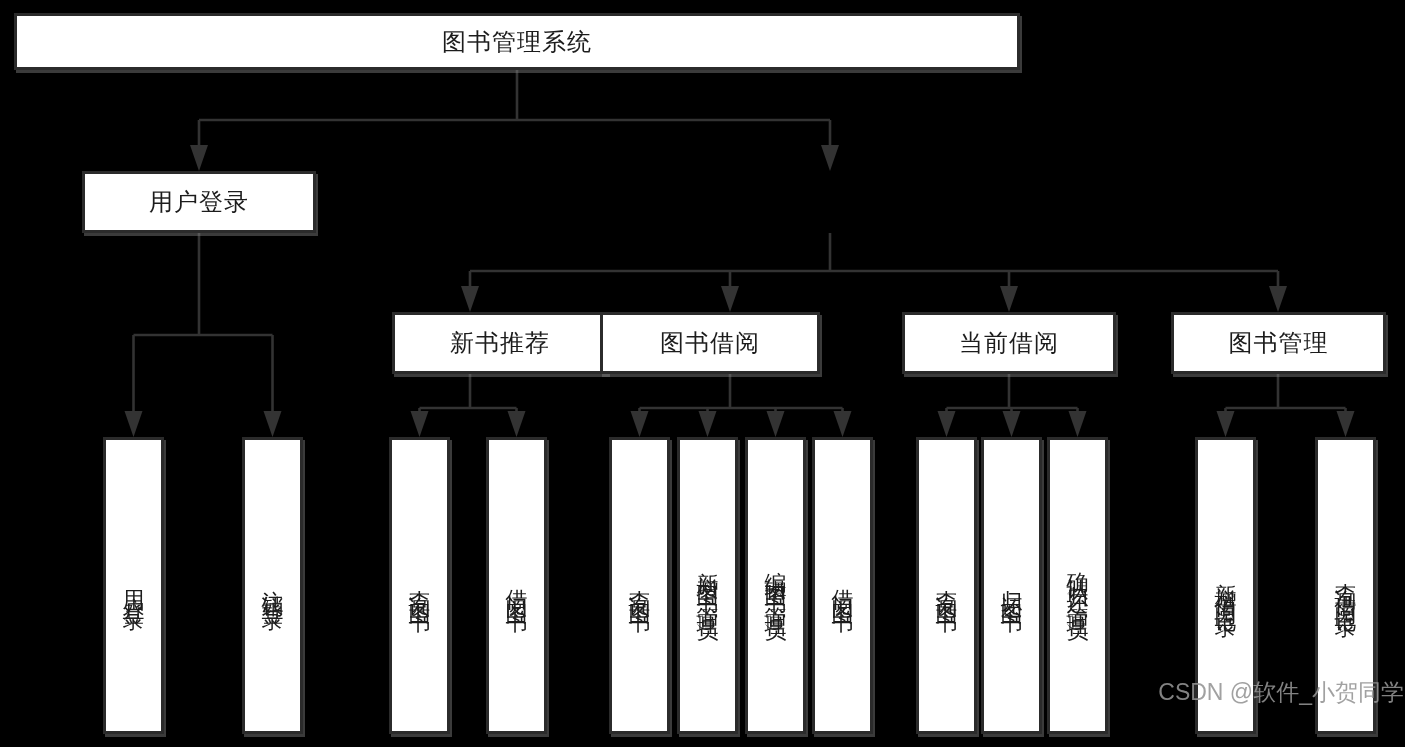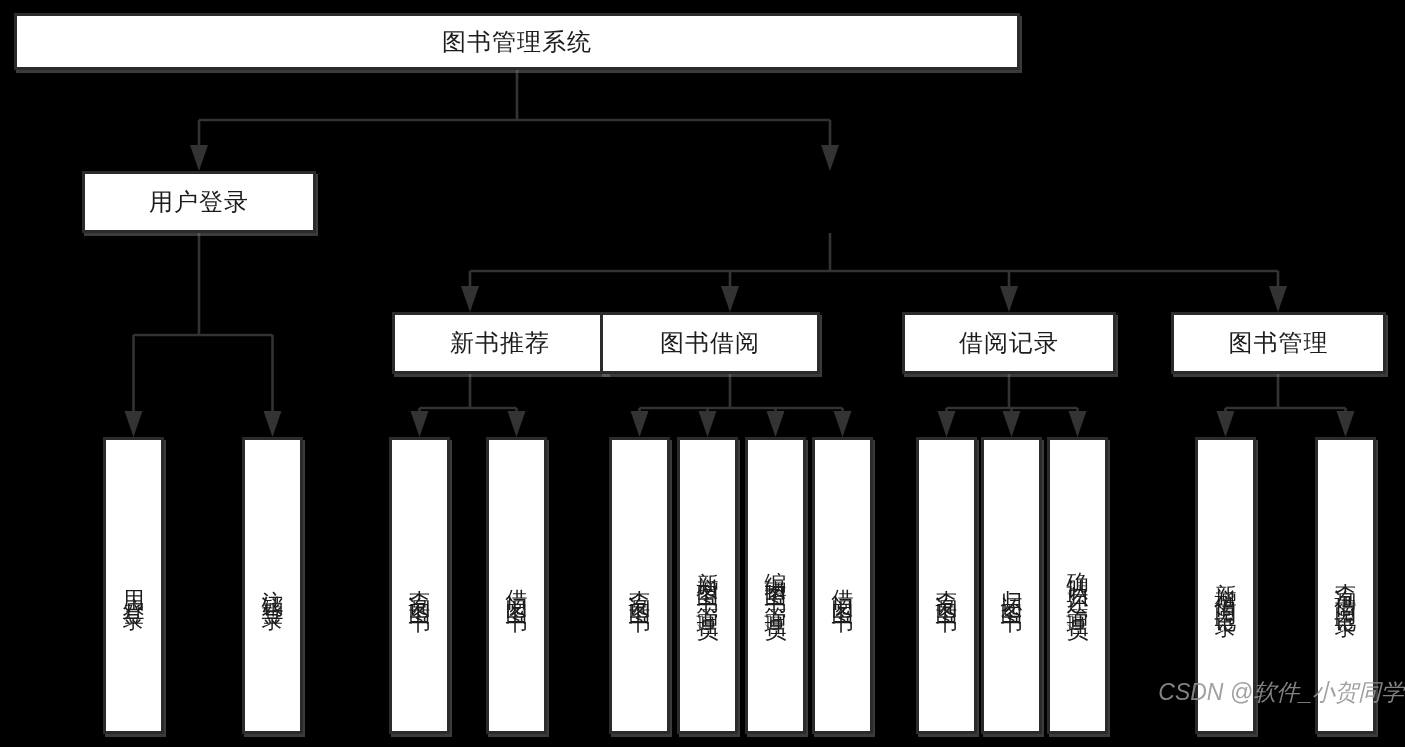--- a/index.html
+++ b/index.html
@@ -61,21 +61,20 @@
   .lf12 { left: 1195px; }
   .lf13 { left: 1315px; }
   .watermark {
     position: absolute;
     right: 1px;
     top: 677px;
     z-index: 5;
     font-size: 23px;
     color: rgba(148,148,148,0.88);
     white-space: nowrap;
-    font-style: italic;
   }
 </style>
 </head>
 <body>
 
 <div class="canvas">
 
   <svg class="connectors" viewBox="0 0 1405 747" xmlns="http://www.w3.org/2000/svg">
     <g stroke="#333333" stroke-width="2.6" fill="#333333">
 
@@ -162,21 +161,21 @@
     <span>用户登录</span>
   </div>
 
   <div class="node l3 l3a hnode">
     <span>新书推荐</span>
   </div>
   <div class="node l3 l3b hnode">
     <span>图书借阅</span>
   </div>
   <div class="node l3 l3c hnode">
-    <span>借阅记录</span>
+    <span>当前借阅</span>
   </div>
   <div class="node l3 l3d hnode">
     <span>图书管理</span>
   </div>
 
   <div class="node leaf lf1">
     <span class="vtext">用户登录</span>
   </div>
   <div class="node leaf lf2">
     <span class="vtext">注销登录</span>

